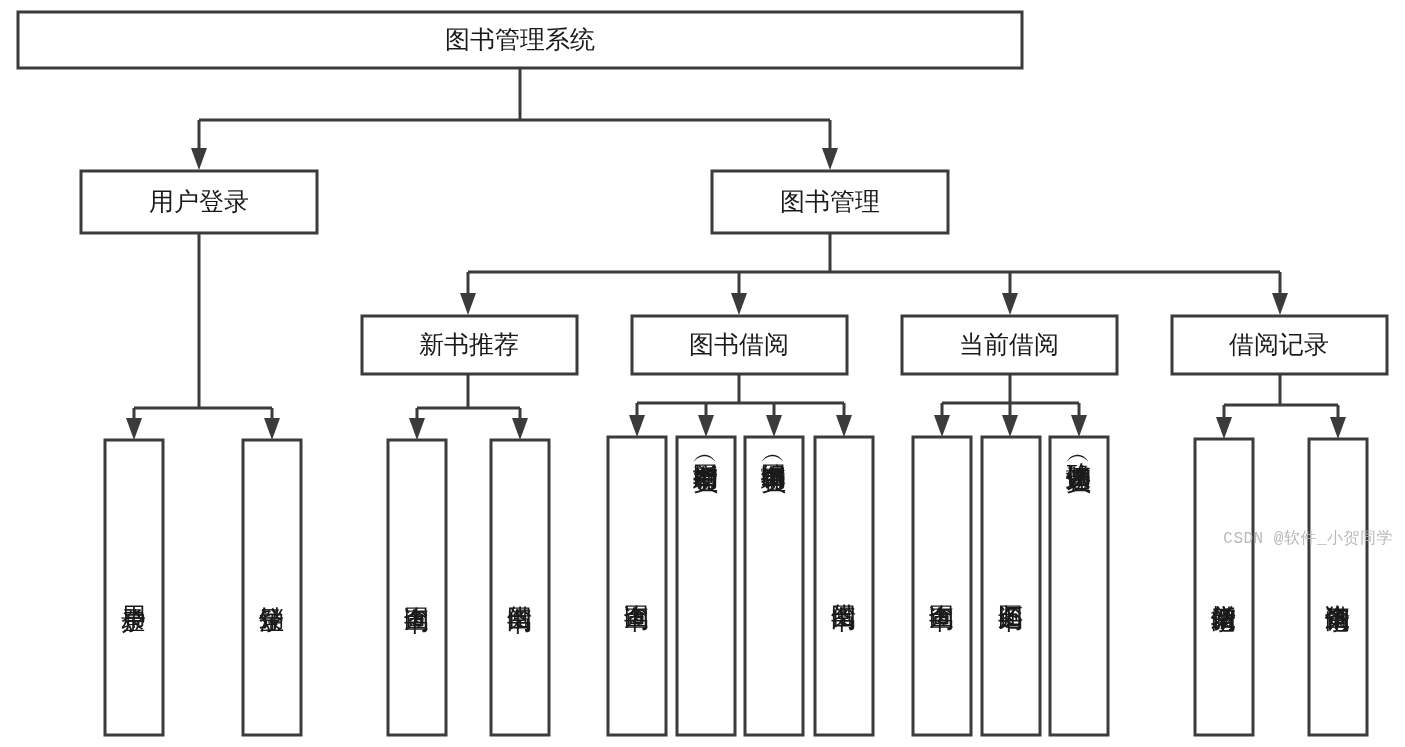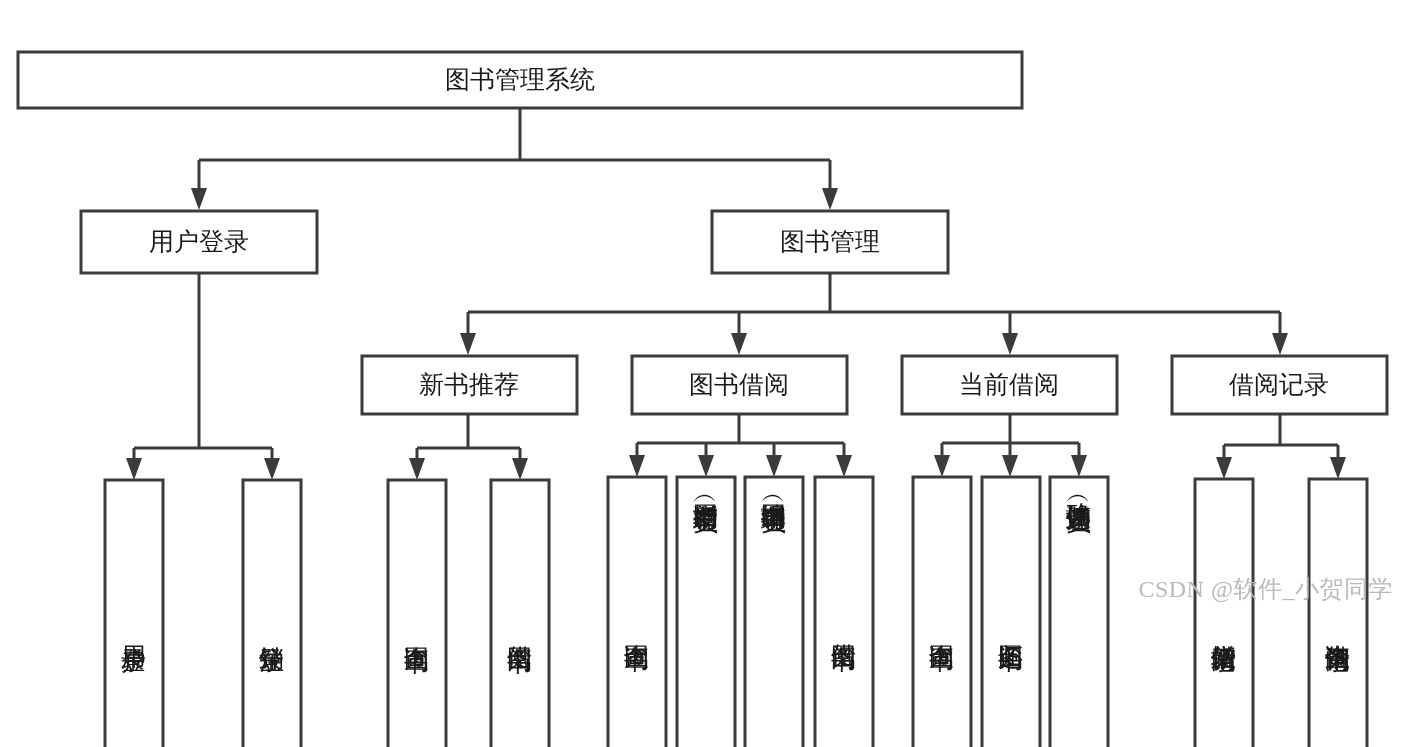--- a/index.html
+++ b/index.html
@@ -11,21 +11,20 @@
     width: 1405px;
     height: 747px;
     font-family: "Liberation Sans", "DejaVu Sans", sans-serif;
     overflow: hidden;
     position: relative;
   }
   #diagram-root {
     position: relative;
     width: 1405px;
     height: 571px;
-    margin-top: 40px;
   }
   svg.flow {
     position: absolute;
     top: 0;
     left: 0;
     width: 1405px;
     height: 747px;
   }
   .node-box {
     fill: #ffffff;
@@ -65,23 +64,23 @@
     font-size: 25px;
     line-height: 1.12;
     letter-spacing: 1px;
     color: #1a1a1a;
     white-space: nowrap;
     pointer-events: none;
   }
   .watermark {
     position: absolute;
     right: 12px;
-    bottom: 6px;
-    font-family: Liberation Serif, serif;
-    font-size: 24px;
+    bottom: 22px;
+    font-family: Liberation Mono, monospace;
+    font-size: 16px;
     color: #b9b9b9;
     letter-spacing: 0.5px;
     white-space: nowrap;
   }
 </style>
 </head>
 <body>
 
 <div id="diagram-root">
 

